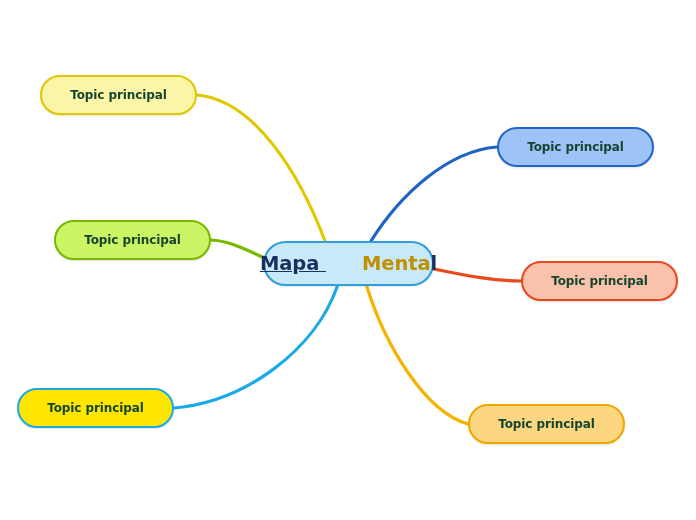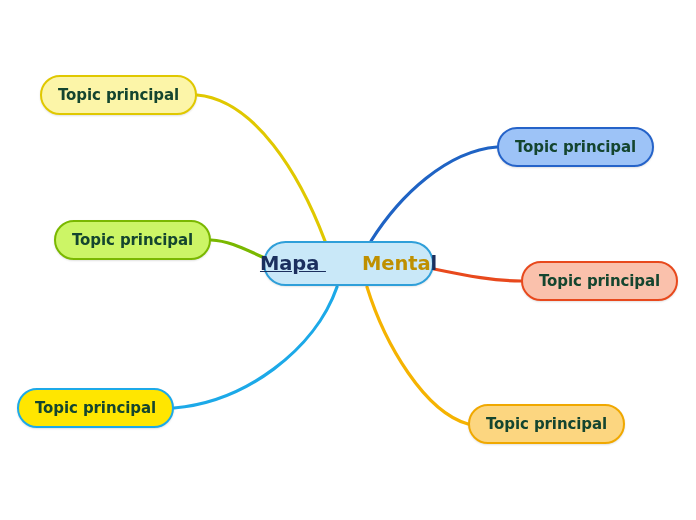--- a/index.html
+++ b/index.html
@@ -60,21 +60,21 @@
 
   
   .branch {
     height: 40px;
     border-radius: 20px;
     border-width: 2px;
     box-shadow: 0 1px 2px rgba(0,0,0,0.12);
     z-index: 4;
   }
   .branch .node-label {
-    font-size: 15px;
+    font-size: 12px;
   }
 
   #node-tl { left: 40px;  top: 75px;  width: 157px; background: #fcf5a8; border-color: #e0c800; }
   #node-tl .node-label { color: #14452f; }
 
   #node-ml { left: 54px;  top: 220px; width: 157px; background: #ccf566; border-color: #7ab800; }
   #node-ml .node-label { color: #14452f; }
 
   #node-bl { left: 17px;  top: 388px; width: 157px; background: #ffe600; border-color: #1ca9e8; }
   #node-bl .node-label { color: #14452f; }

